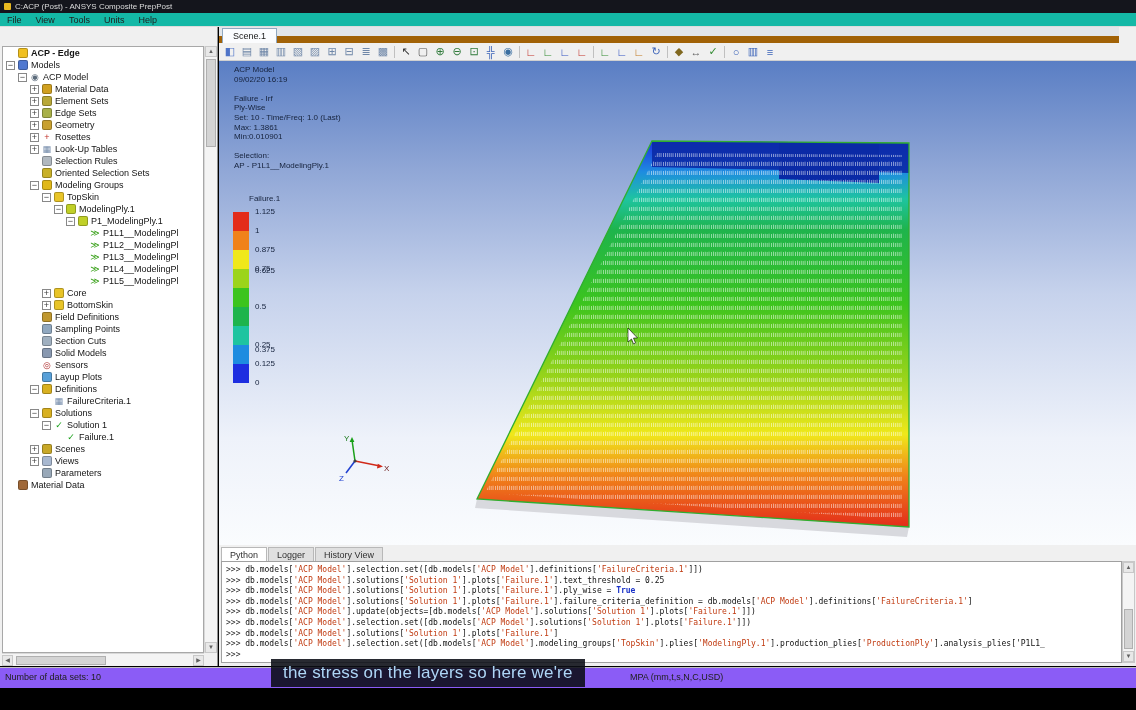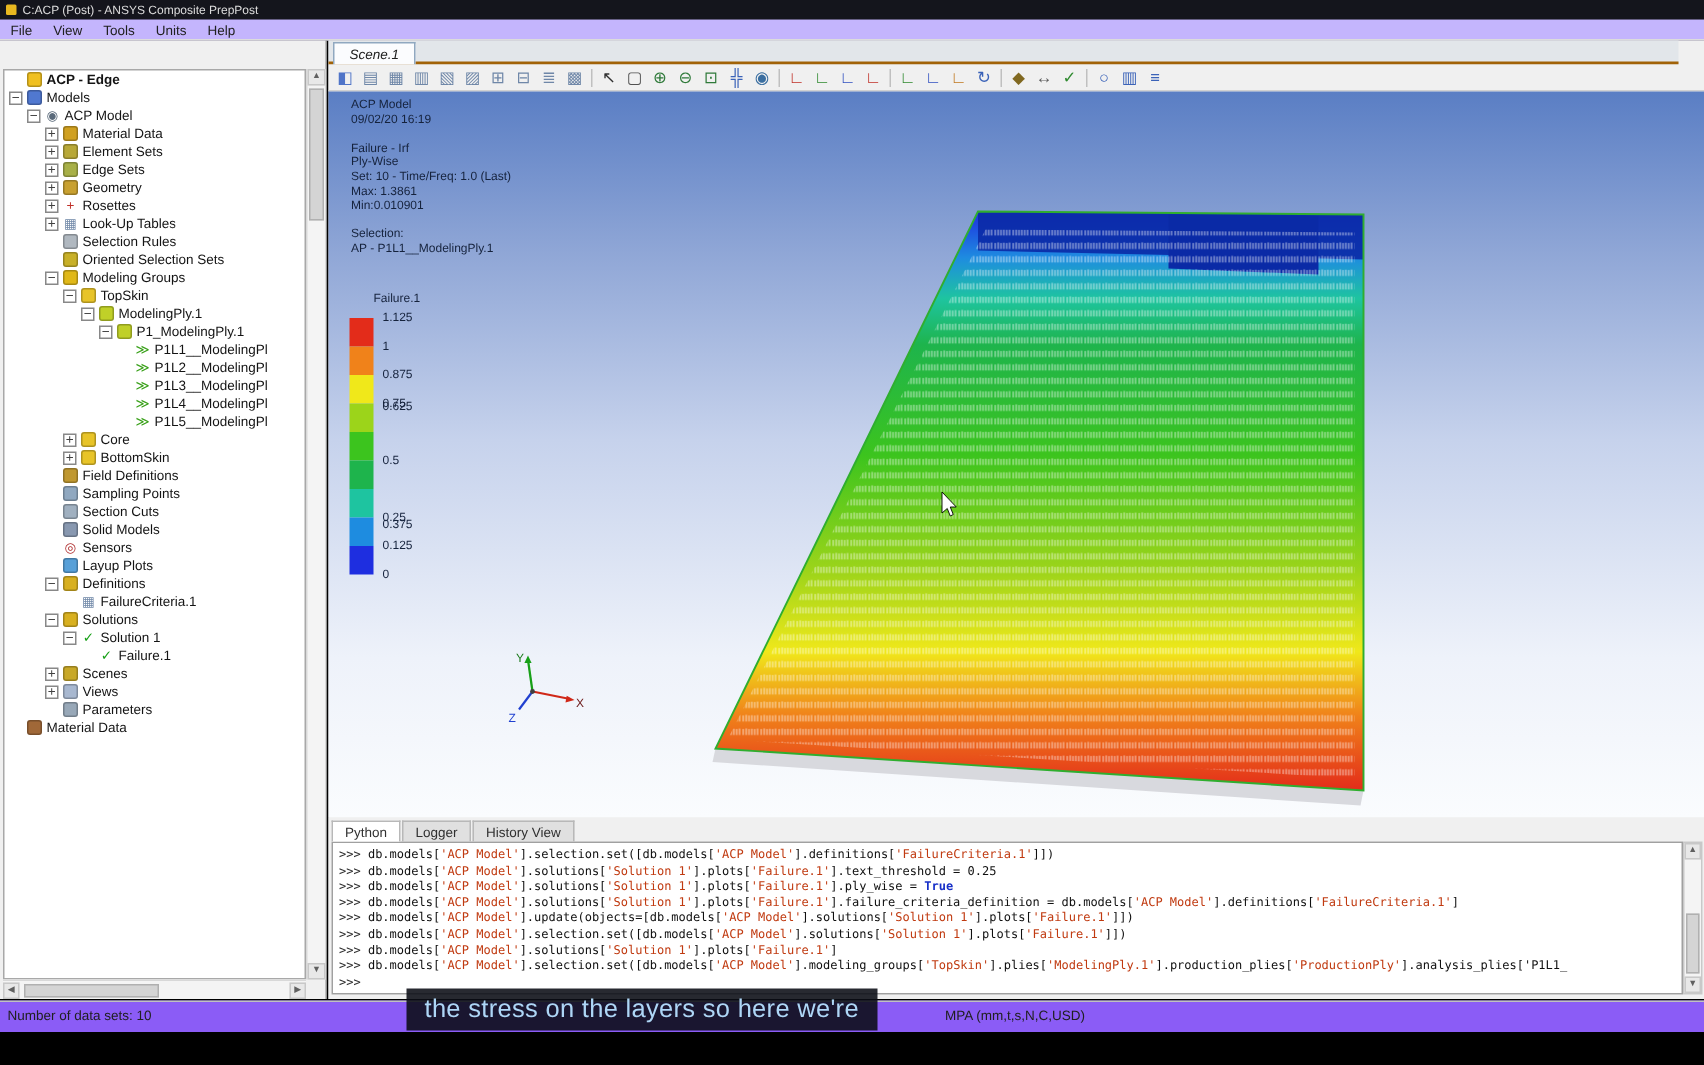--- a/index.html
+++ b/index.html
@@ -2,21 +2,21 @@
 <html><head>
 <meta charset="utf-8">
 <style>
   *{margin:0;padding:0;box-sizing:border-box;}
   body{background:#333;}
   .app{position:relative;width:1136px;height:710px;background:#000;font-family:"Liberation Sans",sans-serif;overflow:hidden;}
 
   .titlebar{position:absolute;left:0;top:0;width:100%;height:13px;background:#14151c;color:#dcdcdc;font-size:8px;display:flex;align-items:center;gap:4px;padding:0 4px;}
   .app-icon{width:7px;height:7px;background:#e8b820;border-radius:1px;flex:0 0 auto;}
 
-  .menubar{position:absolute;left:0;top:13px;width:100%;height:14px;background:#c4b5fd;border-bottom:1px solid #dcdcdc;display:flex;align-items:center;font-size:9px;color:#202020;}
+  .menubar{position:absolute;left:0;top:13px;width:100%;height:14px;background:#14b8a6;border-bottom:1px solid #dcdcdc;display:flex;align-items:center;font-size:9px;color:#202020;}
   .menu-item{padding:0 7px;}
 
   .left-panel{position:absolute;left:0;top:27px;width:218px;height:639px;background:#f0f0f0;border-right:1px solid #909090;}
   .search-row{position:absolute;left:0;top:0;width:100%;height:19px;display:flex;align-items:center;padding:0 3px;gap:5px;}
   .search-box{width:176px;height:14px;background:#fff;border:1px solid #8aa8cc;border-radius:8px;display:flex;align-items:center;padding:0 5px;gap:4px;}
   .search-input{border:none;outline:none;flex:1;font-size:8px;color:#444;background:transparent;min-width:0;}
   .mag-icon{position:relative;width:9px;height:9px;flex:0 0 auto;}
   .mag-icon::before{content:"";position:absolute;left:0;top:0;width:5px;height:5px;border:1px solid #808080;border-radius:50%;}
   .mag-icon::after{content:"";position:absolute;left:5px;top:6px;width:4px;height:1px;background:#808080;transform:rotate(45deg);}
   .clear-icon{font-size:10px;color:#909090;line-height:1;flex:0 0 auto;}
@@ -35,21 +35,21 @@
 
   .vscroll{position:absolute;right:0;top:19px;width:13px;bottom:13px;background:#f4f4f4;border-left:1px solid #d8d8d8;}
   .sb-btn{position:absolute;left:0;width:100%;height:11px;background:#e8e8e8;border:1px solid #c8c8c8;font-size:6px;color:#606060;text-align:center;line-height:9px;}
   .sb-up{top:0;} .sb-down{bottom:0;}
   .sb-thumb{position:absolute;left:1px;right:1px;background:#d4d4d4;border:1px solid #b0b0b0;}
   .hscroll{position:absolute;left:2px;right:13px;bottom:0;height:13px;background:#f4f4f4;border-top:1px solid #d8d8d8;}
   .sb-hbtn{position:absolute;top:1px;width:11px;height:11px;background:#e8e8e8;border:1px solid #c8c8c8;font-size:6px;color:#606060;text-align:center;line-height:9px;}
   .sb-hthumb{position:absolute;top:2px;left:14px;width:90px;height:9px;background:#d4d4d4;border:1px solid #b0b0b0;}
 
   .main-panel{position:absolute;left:219px;top:27px;right:0;height:639px;background:#f0f0f0;}
-  .tabbar{position:absolute;left:0;top:0;right:17px;height:16px;background:#e2e6ea;border-bottom:2px solid #a16207;font-style:italic;}
+  .tabbar{position:absolute;left:0;top:0;right:17px;height:16px;background:#e2e6ea;border-bottom:7px solid #a16207;}
   .scene-tab{position:absolute;left:3px;top:1px;height:15px;background:#fbfcfe;border:1px solid #90a8c0;border-bottom:none;font-size:9px;padding:2px 10px 0;color:#202020;}
   .toolbar{position:absolute;left:0;top:16px;right:0;height:18px;background:#f0f0f0;border-bottom:1px solid #d0d0d0;display:flex;align-items:center;padding:0 3px;gap:1px;overflow:hidden;}
   .tb-icon{width:16px;height:16px;display:flex;align-items:center;justify-content:center;font-size:11px;border-radius:2px;flex:0 0 auto;}
   .tb-sep{width:1px;height:12px;background:#c0c0c0;margin:0 2px;flex:0 0 auto;}
 
   .viewport{position:absolute;left:0;top:34px;right:0;height:484px;background:linear-gradient(180deg,#5a7ec4 0%,#8fa6d6 22%,#c6d2ec 48%,#eef2fa 78%,#fafcfe 100%);overflow:hidden;}
   .plate-svg{position:absolute;left:0;top:0;}
   .plot-annot{position:absolute;left:15px;top:4px;font-size:8px;line-height:9.6px;color:#15223c;}
   .legend{position:absolute;left:14px;top:133px;}
   .legend-title{font-size:8px;color:#15223c;margin-left:16px;margin-bottom:5px;}

